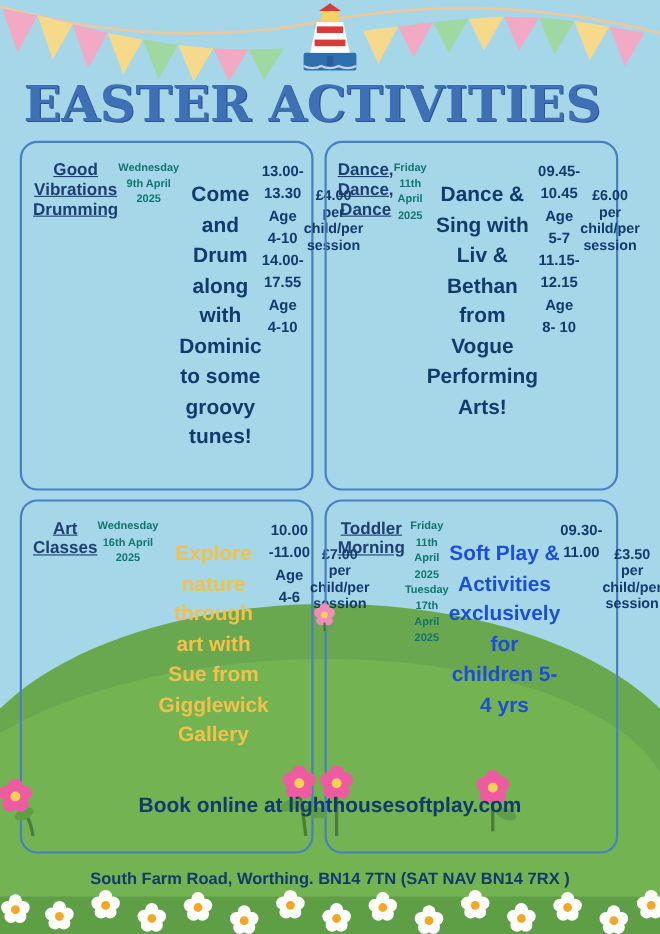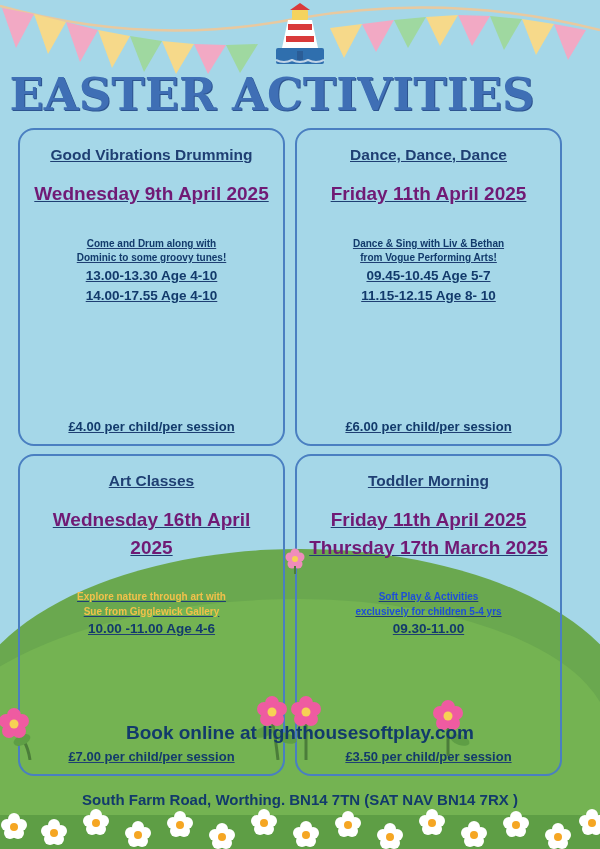--- a/index.html
+++ b/index.html
@@ -48,21 +48,21 @@
     position: absolute;
     top: 2px;
     left: 268px;
     width: 64px;
     height: 66px;
   }
   
   .title {
     position: absolute;
     top: 68px;
-    left: 0;
+    left: 12px;
     width: 544px;
     text-align: center;
     font-family: "DejaVu Serif", serif;
     font-weight: bold;
     font-size: 45px;
     letter-spacing: 0px;
     color: #3f6fb5;
     text-shadow: 1px 1px 0 #2d5490;
   }
   
@@ -86,48 +86,48 @@
   }
   .card.tall { min-height: 322px; }
   .card-title {
     font-size: 15.5px;
     font-weight: bold;
     text-decoration: underline;
     color: #1f3f73;
     margin-bottom: 16px;
   }
   .card-date {
+    font-size: 10px;
+    font-weight: bold;
+    color: #0f766e;
+    line-height: 1.45;
+  }
+  .card-desc {
     font-size: 19px;
-    font-weight: bold;
-    color: #701a75;
-    line-height: 1.45;
-  }
-  .card-desc {
-    font-size: 10px;
     font-weight: bold;
     line-height: 1.45;
     color: #123a6b;
-    margin-top: 29px;
+    margin-top: 18px;
   }
   .card-desc.highlight { color: #f2c14a; }
   .card-desc.highlight2 { color: #1d4ed8; }
   .card-times {
     font-size: 13.5px;
     font-weight: bold;
     color: #123a6b;
     line-height: 1.5;
   }
   .card-price {
     font-size: 13px;
     font-weight: bold;
     color: #123a6b;
     margin-top: 24px;
   }
   .spacer { flex: 1 1 auto; }
-  .card-inner { display: flex; flex-direction: column; height: 100%; text-decoration: underline; }
+  .card-inner { display: flex; height: 100%; }
   
   .footer {
     position: absolute;
     left: 0;
     width: 600px;
     text-align: center;
     color: #123a6b;
   }
   .footer-book {
     top: 722px;
@@ -241,21 +241,21 @@
         <div class="spacer"></div>
         <div class="card-price">£7.00 per child/per session</div>
       </div>
     </div>
 
     <div class="card tall">
       <div class="card-inner">
         <div class="card-title">Toddler Morning</div>
         <div class="card-date">
           <div>Friday 11th April 2025</div>
-          <div>Thursday 17th March 2025</div>
+          <div>Tuesday 17th April 2025</div>
         </div>
         <div class="card-desc highlight2">
           <div>Soft Play &amp; Activities</div>
           <div>exclusively for children 5-4 yrs</div>
         </div>
         <div class="card-times">
           <div>09.30-11.00</div>
         </div>
         <div class="spacer"></div>
         <div class="card-price">£3.50 per child/per session</div>

